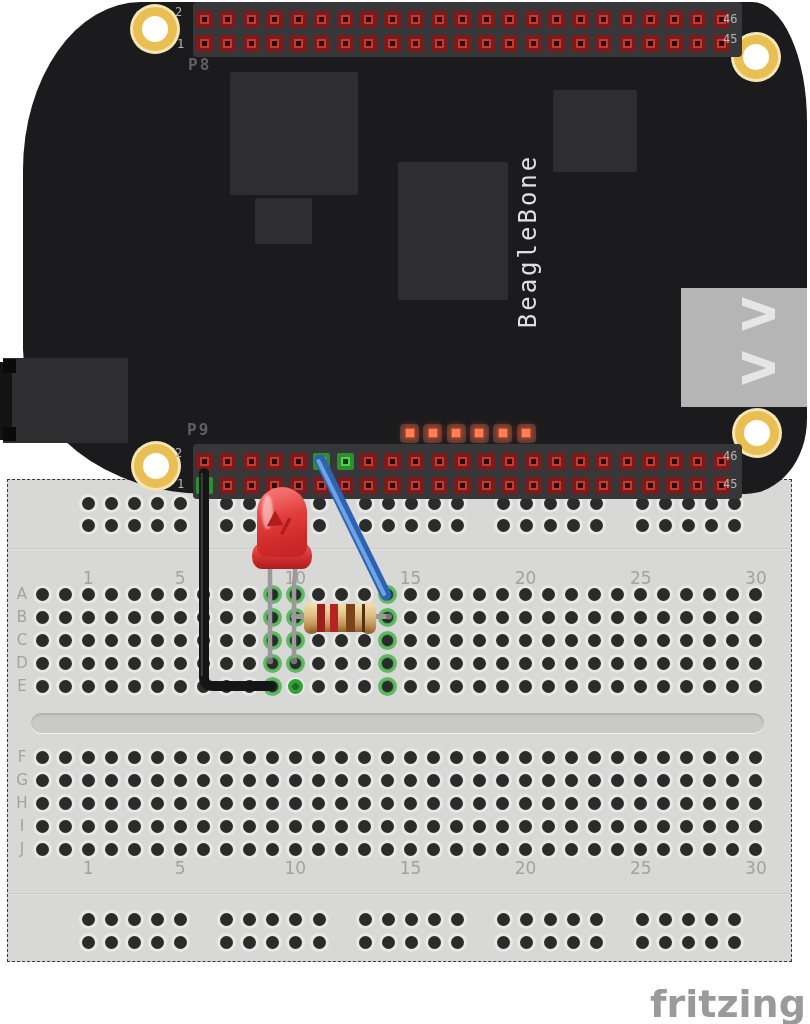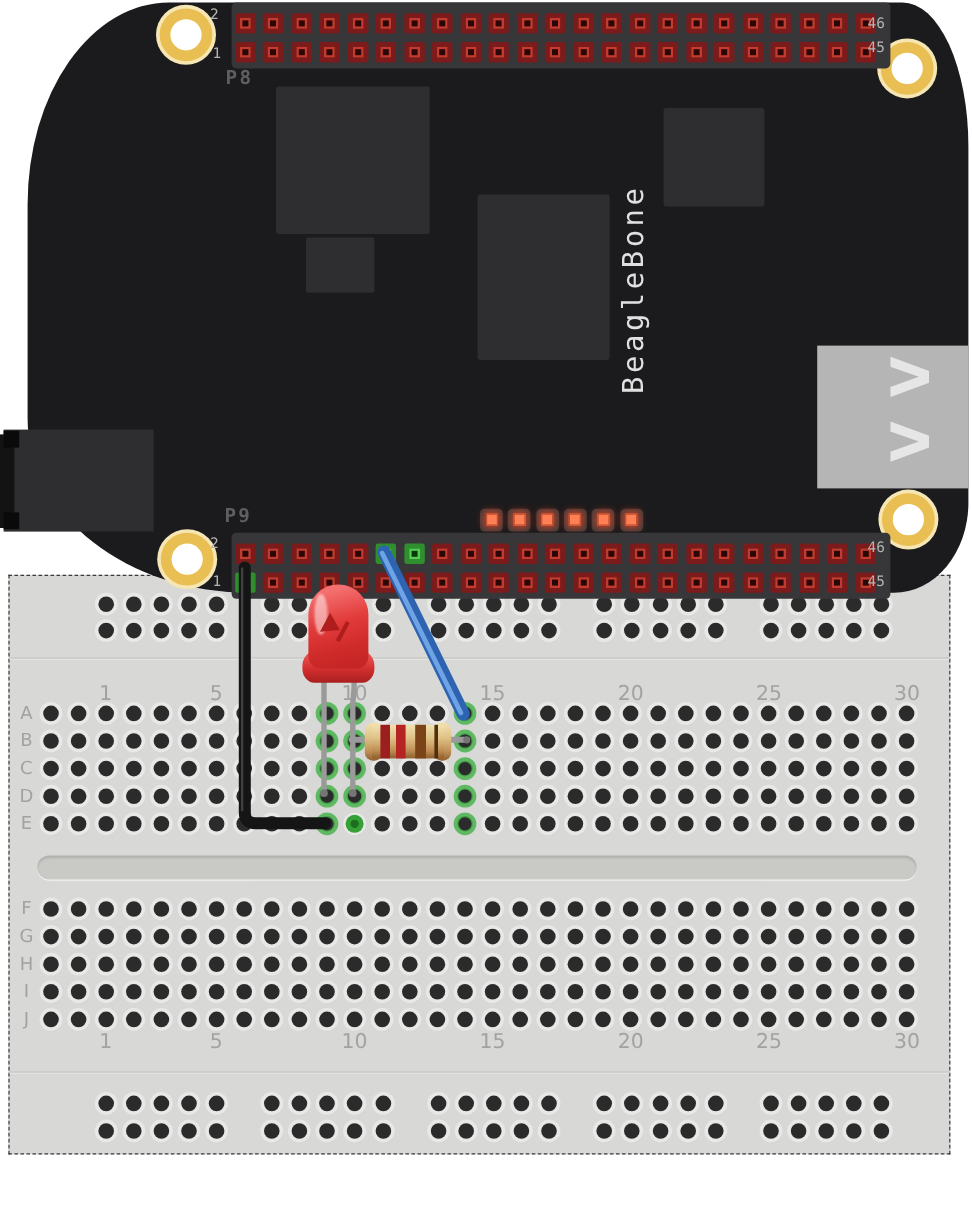--- a/index.html
+++ b/index.html
@@ -908,13 +908,14 @@
   <div id="resistor">
     <div class="res-end" style="left:0px;"></div>
     <div class="res-end" style="left:57px;"></div>
     <div id="res-body"></div>
     <div class="res-band" style="left:13px;width:8px;background:#9c1f1f;"></div>
     <div class="res-band" style="left:26px;width:8px;background:#b52323;"></div>
     <div class="res-band" style="left:42px;width:9px;background:#7a4418;"></div>
     <div class="res-band" style="left:58px;width:3px;background:#50300d;"></div>
   </div>
 
+  <div id="fritzing">fritzing</div>
 </div>
 
 </body></html>

